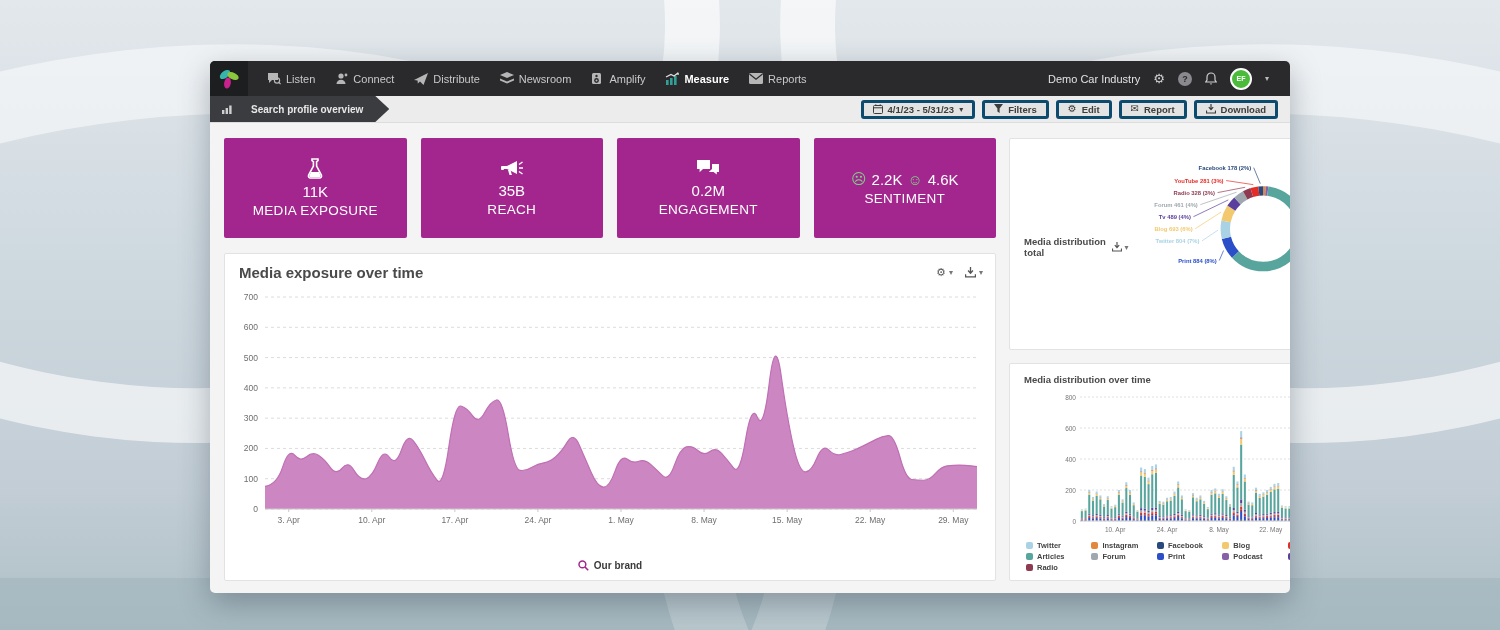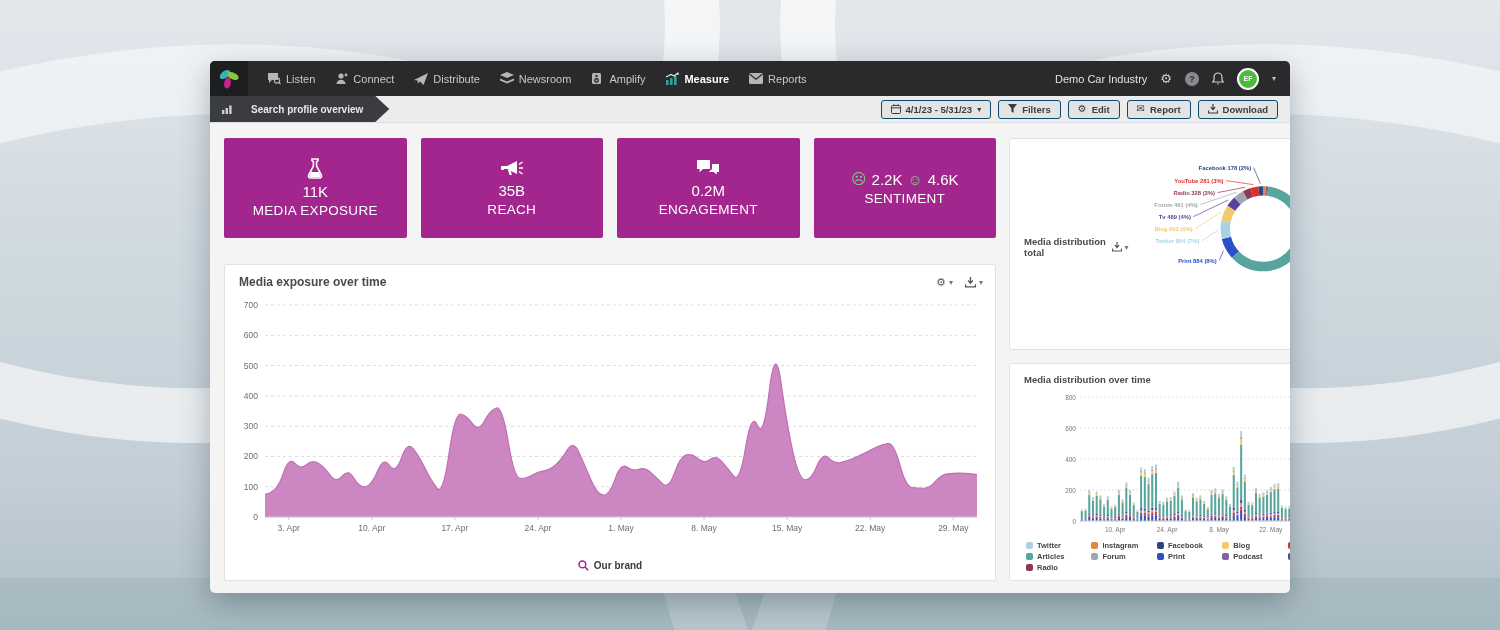--- a/index.html
+++ b/index.html
@@ -25,57 +25,57 @@
     display:flex; flex-direction:column;
   }
 
   
   .navbar { height:35px; background:#2a2a2d; display:flex; align-items:stretch; flex:0 0 auto; }
   .logo-box { width:38px; background:#1d1e20; display:flex; align-items:center; justify-content:center; }
   .nav-items { display:flex; align-items:center; padding-left:10px; gap:2px; }
   .nav-item { display:flex; align-items:center; gap:5px; color:#c9c9c9; font-size:11px; padding:0 9px; height:100%; cursor:pointer; }
   .nav-item svg { opacity:.85; }
   .nav-item.active { color:#fff; font-weight:bold; }
-  .nav-right { margin-left:auto; display:flex; align-items:center; gap:13px; padding-right:14px; color:#d6d6d6; }
+  .nav-right { margin-left:auto; display:flex; align-items:center; gap:13px; padding-right:21px; color:#d6d6d6; }
   .account-name { font-size:11px; color:#e2e2e2; }
   .nav-icon { font-size:13px; color:#cfcfcf; cursor:pointer; line-height:1; }
   .help-circle { width:14px;height:14px;border-radius:50%;background:#8a8a8e;color:#2a2a2d;font-size:9px;font-weight:bold;display:flex;align-items:center;justify-content:center;cursor:pointer; }
   .avatar { width:22px;height:22px;border-radius:50%;background:#4cbb3c;border:2px solid #fff;color:#fff;font-size:7px;font-weight:bold;display:flex;align-items:center;justify-content:center;cursor:pointer; }
   .caret { font-size:8px; color:#bbb; cursor:pointer; }
 
   
   .toolbar { height:27px; background:#ececec; border-bottom:1px solid #ddd; display:flex; align-items:center; flex:0 0 auto; position:relative; }
   .profile-tab {
     height:100%; background:#3b3c40; color:#e8e8e8; font-size:10px; font-weight:bold;
     display:flex; align-items:center; gap:18px; padding:0 26px 0 12px; cursor:pointer;
     clip-path:polygon(0 0, calc(100% - 14px) 0, 100% 50%, calc(100% - 14px) 100%, 0 100%);
   }
   .toolbar-buttons { margin-left:auto; display:flex; gap:7px; padding-right:12px; }
   .tb-btn {
-    background:#e3e3e3; border:1px solid #0c4a6e; border-radius:3px; height:19px;
+    background:#e3e3e3; border:3px solid #0c4a6e; border-radius:3px; height:19px;
     display:flex; align-items:center; gap:5px; padding:0 9px;
     font-size:9.5px; font-weight:bold; color:#3c3c3c; cursor:pointer;
   }
   .tb-btn svg { flex:0 0 auto; }
   .tb-btn .glyph { font-size:10px; line-height:1; }
 
   
   .content { flex:1; display:flex; gap:13px; padding:15px 12px 12px 14px; overflow:hidden; }
-  .left-col { width:786px; display:flex; flex-direction:column; gap:26px; }
+  .left-col { width:786px; display:flex; flex-direction:column; gap:15px; }
   .right-col { flex:1; display:flex; flex-direction:column; gap:13px; }
 
   .kpi-row { display:flex; gap:14px; height:100px; flex:0 0 auto; }
   .kpi-card { flex:1; background:#a3268e; border-radius:2px; color:#fff; display:flex; flex-direction:column; align-items:center; justify-content:center; gap:3px; cursor:pointer; }
   .kpi-value { font-size:15px; display:flex; align-items:center; gap:5px; }
   .kpi-label { font-size:13.5px; letter-spacing:.3px; }
   .kpi-face { color:#7ed287; font-size:15px; }
 
   .card { background:#fff; border:1px solid #e3e2e3; border-radius:2px; }
   .card-header { display:flex; align-items:center; padding:10px 12px 4px 14px; }
-  .card-title { font-size:12px; font-weight:bold; color:#4a4a4a; }
+  .card-title { font-size:15px; font-weight:bold; color:#4a4a4a; }
   .card-title.small { font-size:9.5px; }
   .card-actions { margin-left:auto; display:flex; gap:12px; align-items:center; }
   .action-group { display:flex; align-items:center; gap:3px; cursor:pointer; color:#555; }
   .action-group .glyph { font-size:11px; }
   .action-group .caret { color:#777; }
 
   .main-chart-card { flex:1; display:flex; flex-direction:column; }
   .chart-wrap { flex:1; padding:2px 8px 0 8px; }
   .chart-legend { display:flex; align-items:center; justify-content:center; gap:5px; padding:1px 0 9px 0; cursor:pointer; }
   .chart-legend span { font-size:10px; font-weight:bold; color:#3a3a3a; }

